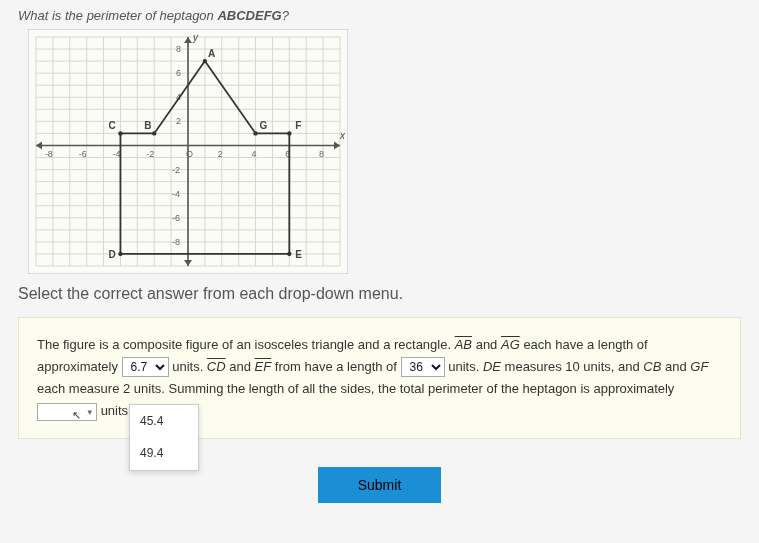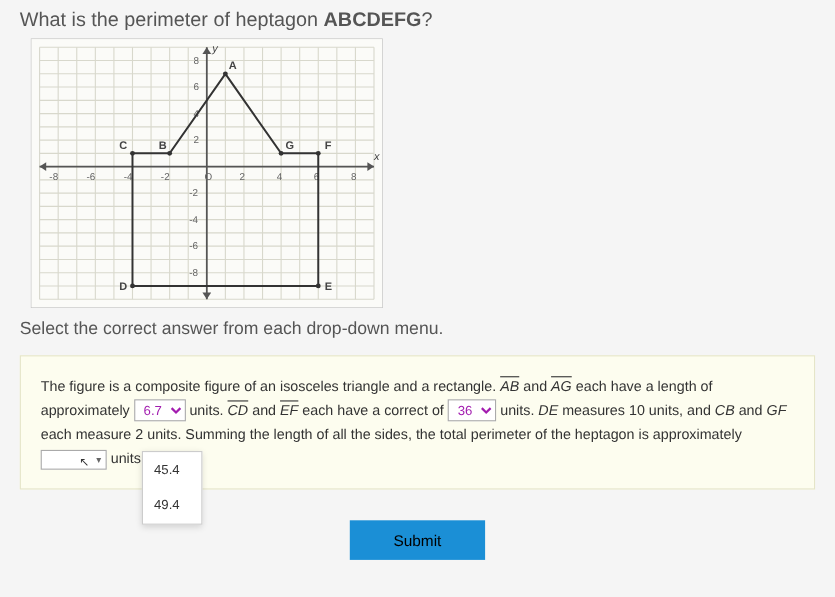--- a/index.html
+++ b/index.html
@@ -6,47 +6,47 @@
     body {
       font-family: Arial, sans-serif;
       font-size: 13px;
       color: #333;
       background: #f5f5f5;
       width: 759px;
       height: 543px;
       padding: 8px 18px;
       overflow: hidden;
     }
-    .question-text { font-size: 18px; color: #555; margin-bottom: 6px; }
+    .question-text { font-size: 13px; color: #555; margin-bottom: 6px; font-style: italic; }
     .question-text b { font-weight: bold; }
     .graph-container { margin: 4px 0 8px 10px; }
     .instruction { font-size: 16px; color: #555; margin: 8px 0 14px; }
     .answer-box {
       background: #fdfdef;
       border: 1px solid #e5e5c8;
       padding: 16px 18px;
       font-size: 13px;
       line-height: 1.7;
       position: relative;
     }
     .overline { text-decoration: overline; font-style: italic; }
     .seg { font-style: italic; text-align: center; }
     select {
       font-size: 12px;
       padding: 1px 4px;
       border: 1px solid #aaa;
       background: #fff;
-      color: #a21caf;
+      color: #0f172a;
     }
     .dropdown-open {
       position: absolute;
       background: #fff;
       border: 1px solid #ccc;
       box-shadow: 0 2px 6px rgba(0,0,0,0.15);
-      width: 55px;
+      width: 70px;
       font-size: 12px;
       z-index: 10;
     }
     .dropdown-open .opt { padding: 6px 10px; cursor: pointer; }
     .button-row { text-align: center; margin-top: 28px; }
     .submit-btn {
       background: #1b8fd6;
       color: #000000;
       border: none;
       padding: 10px 40px;
@@ -177,21 +177,21 @@
   <span> and </span>
   <span class="overline">AG</span>
   <span> each have a length of approximately </span>
   <select>
     <option>6.7</option>
   </select>
   <span> units. </span>
   <span class="overline">CD</span>
   <span> and </span>
   <span class="overline">EF</span>
-  <span> each have a correct of </span>
+  <span> from have a length of </span>
   <select>
     <option>36</option>
   </select>
   <span> units. </span>
   <span class="seg">DE</span>
   <span> measures 10 units, and </span>
   <span class="seg">CB</span>
   <span> and </span>
   <span class="seg">GF</span>
   <span> each measure 2 units. Summing the length of all the sides, the total perimeter of the heptagon is approximately </span>

